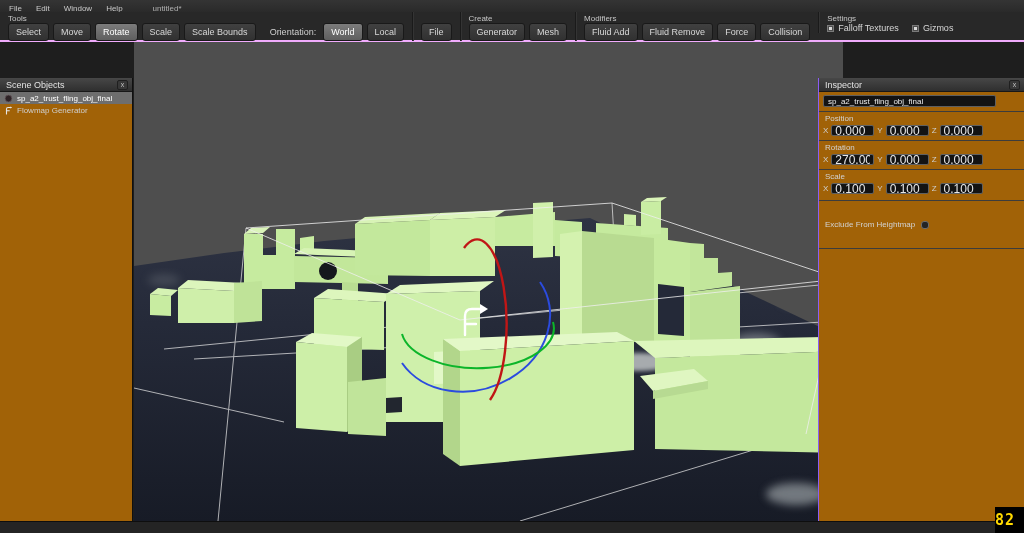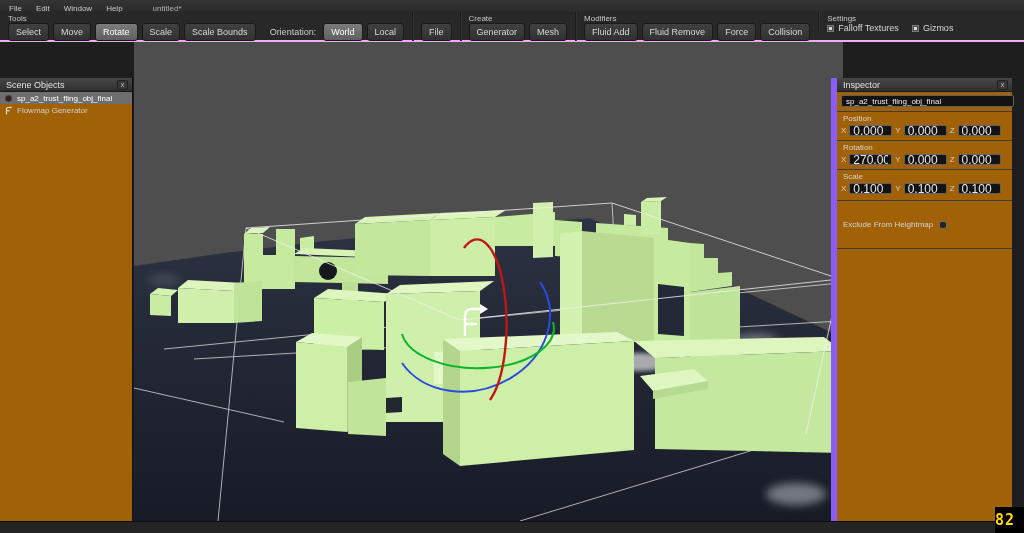--- a/index.html
+++ b/index.html
@@ -26,21 +26,21 @@
     line-height:12px; white-space:nowrap; cursor:default; }
   .tbtn.active { background:linear-gradient(#7c7c7c,#5f5f5f); color:#ffffff; }
   .orient-label { font-size:9px; color:#cfcfcf; margin:0 3px 0 10px; }
   .tcheck { display:flex; align-items:center; font-size:9px; color:#d6d6d6; margin-right:9px; }
   .cb { width:7px; height:7px; background:#d9d9d9; border:1px solid #7a7a7a;
     box-shadow:inset 0 0 0 1px #4d4d4d; margin-right:4px; }
 
   
   .panel { position:absolute; top:42px; bottom:12px; background:#a16207;margin-top:36px; }
   .panel-left  { left:0; width:133px; border-right:1px solid #101010; }
-  .panel-right { right:12px; width:181px; border-left:6px solid #8b5cf6; }
+  .panel-right { right:0; width:206px; border-left:1px solid #8b5cf6; }
   .panel-header { height:14px; background:linear-gradient(#474747,#2f2f2f);
     border-bottom:1px solid #181818; display:flex; align-items:center;
     padding:0 4px 0 6px; font-size:9px; color:#e2e2e2; }
   .close-x { margin-left:auto; width:11px; height:10px; background:#383838;
     border:1px solid #1f1f1f; border-radius:2px; color:#c0c0c0; font-size:7px;
     line-height:8px; text-align:center; cursor:default; }
 
   .scene-item { height:12px; display:flex; align-items:center; gap:4px;
     padding:0 4px; font-size:8px; color:#cfcfcf; white-space:nowrap; }
   .scene-item.selected { background:#6e6e6e; color:#ffffff; }

